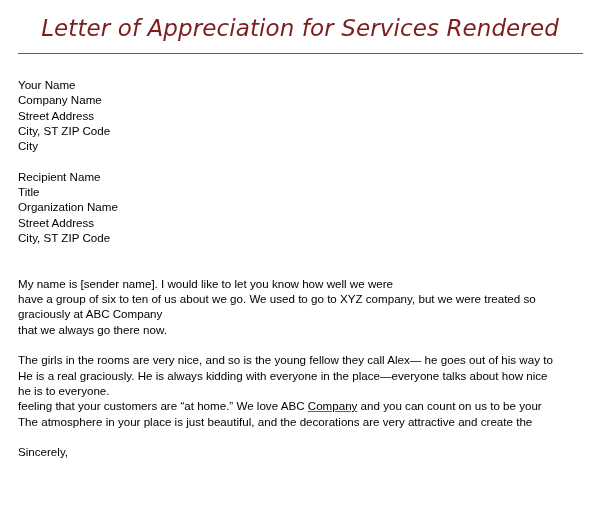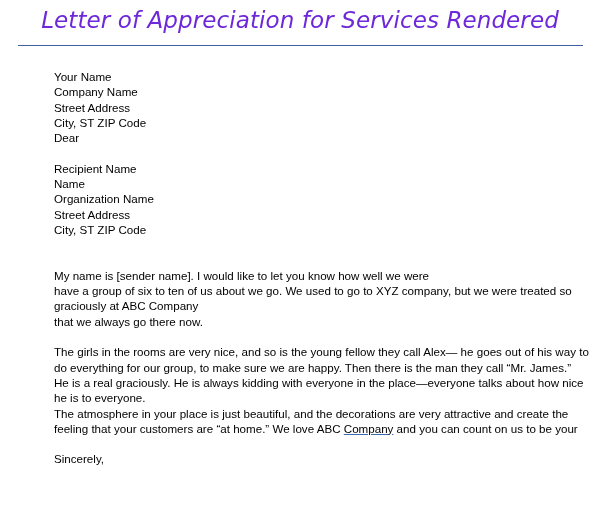--- a/index.html
+++ b/index.html
@@ -23,23 +23,23 @@
     position: relative;
   }
 
   
   .doc-title {
     font-family: "DejaVu Sans", "Liberation Sans", sans-serif;
     font-style: italic;
     font-weight: 400;
     font-size: 23px;
     line-height: 30px;
-    color: #6d28d9;
+    color: #7f1d1d;
     text-align: center;
-    padding-top: 5px;
+    padding-top: 13px;
     letter-spacing: 0.1px;
     white-space: nowrap;
   }
 
   .title-rule {
     height: 0;
     border-top: 1.3px solid #3f5f9e;
     margin: 10px 17px 0 18px;
   }
 
@@ -53,21 +53,20 @@
 
   .block {
     margin: 0;
     padding: 0;
   }
 
   .line {
     white-space: pre;
     display: block;
     height: 15.3px;
-    margin-left: 36px;
   }
 
   .spacer-1 { height: 15.3px; }
 
   
   .smart-tag {
     text-decoration: underline;
     text-decoration-color: #3b6ab5;
     text-underline-offset: 1px;
     color: #000000;
@@ -92,28 +91,28 @@
 
   <div class="title-rule"></div>
 
   <div class="body-area">
 
     <div class="block">
       <span class="line">Your Name</span>
       <span class="line">Company Name</span>
       <span class="line">Street Address</span>
       <span class="line">City, ST ZIP Code</span>
-      <span class="line">Dear</span>
+      <span class="line">City</span>
     </div>
 
     <div class="spacer-1"></div>
 
     <div class="block">
       <span class="line">Recipient Name</span>
-      <span class="line">Name</span>
+      <span class="line">Title</span>
       <span class="line">Organization Name</span>
       <span class="line">Street Address</span>
       <span class="line">City, ST ZIP Code</span>
     </div>
 
     <div class="spacer-1"></div>
 
 
     <div class="spacer-1"></div>
 
@@ -121,28 +120,27 @@
       <span class="line">My name is [sender name]. I would like to let you know how well we were</span>
       <span class="line">have a group of six to ten of us about we go. We used to go to XYZ company, but we were treated so</span>
       <span class="line">graciously at ABC Company</span>
       <span class="line">that we always go there now.</span>
     </div>
 
     <div class="spacer-1"></div>
 
     <div class="block">
       <span class="line">The girls in the rooms are very nice, and so is the young fellow they call Alex— he goes out of his way to</span>
-      <span class="line">do everything for our group, to make sure we are happy. Then there is the man they call “Mr. James.”</span>
       <span class="line">He is a real graciously. He is always kidding with everyone in the place—everyone talks about how nice</span>
       <span class="line">he is to everyone.</span>
     </div>
 
     <div class="block">
+      <span class="line"><span>feeling that your customers are “at home.” We love ABC </span><span class="smart-tag">Company</span><span> and you can count on us to be your</span></span>
       <span class="line">The atmosphere in your place is just beautiful, and the decorations are very attractive and create the</span>
-      <span class="line"><span>feeling that your customers are “at home.” We love ABC </span><span class="smart-tag">Company</span><span> and you can count on us to be your</span></span>
     </div>
 
     <div class="spacer-1"></div>
 
     <div class="block">
       <span class="line">Sincerely,</span>
     </div>
 
   </div>
 </div>

